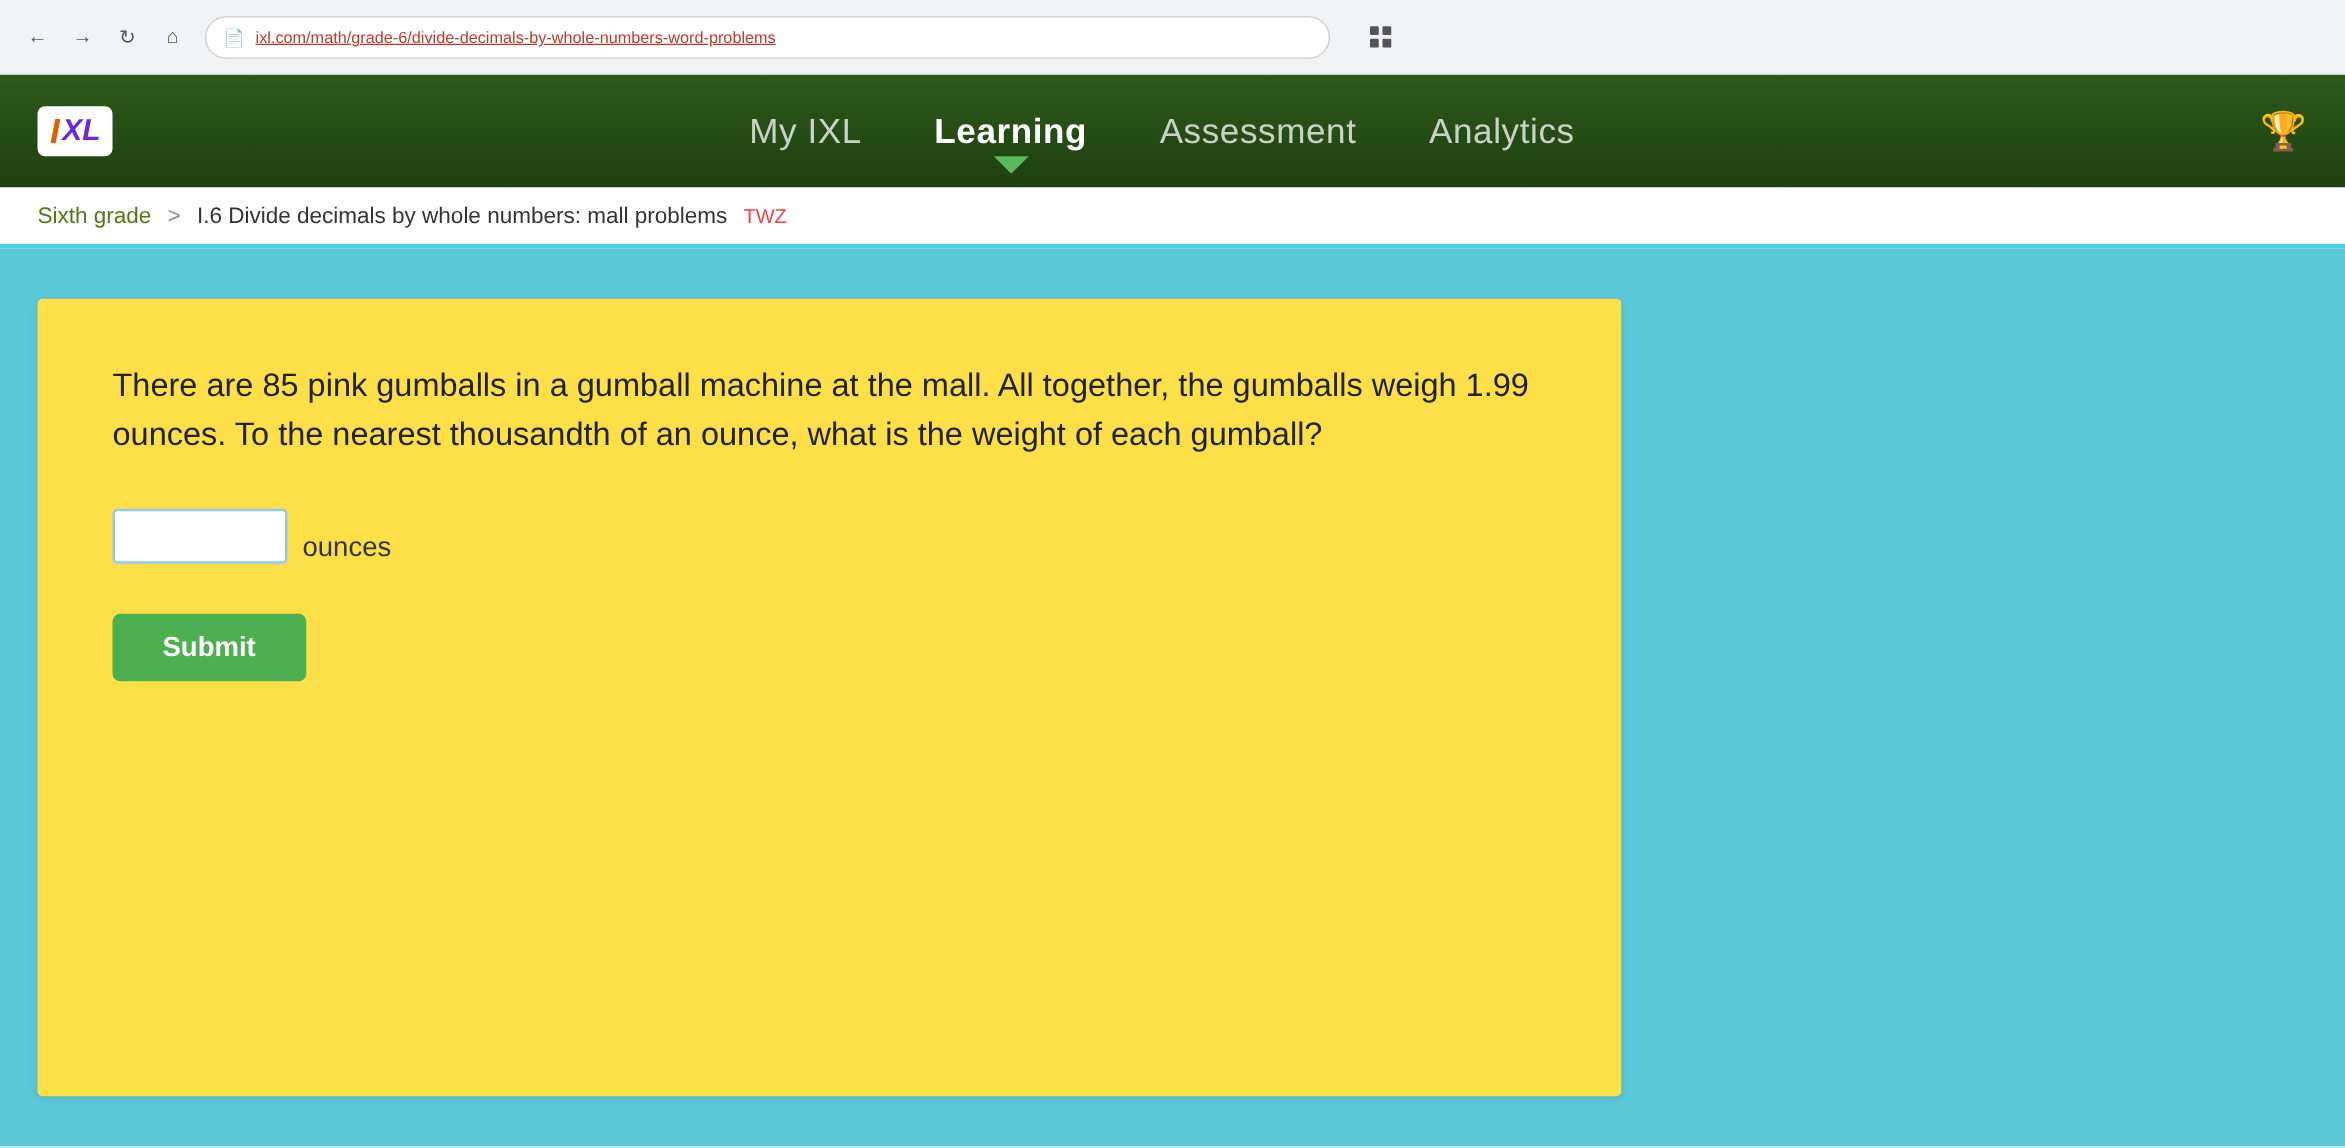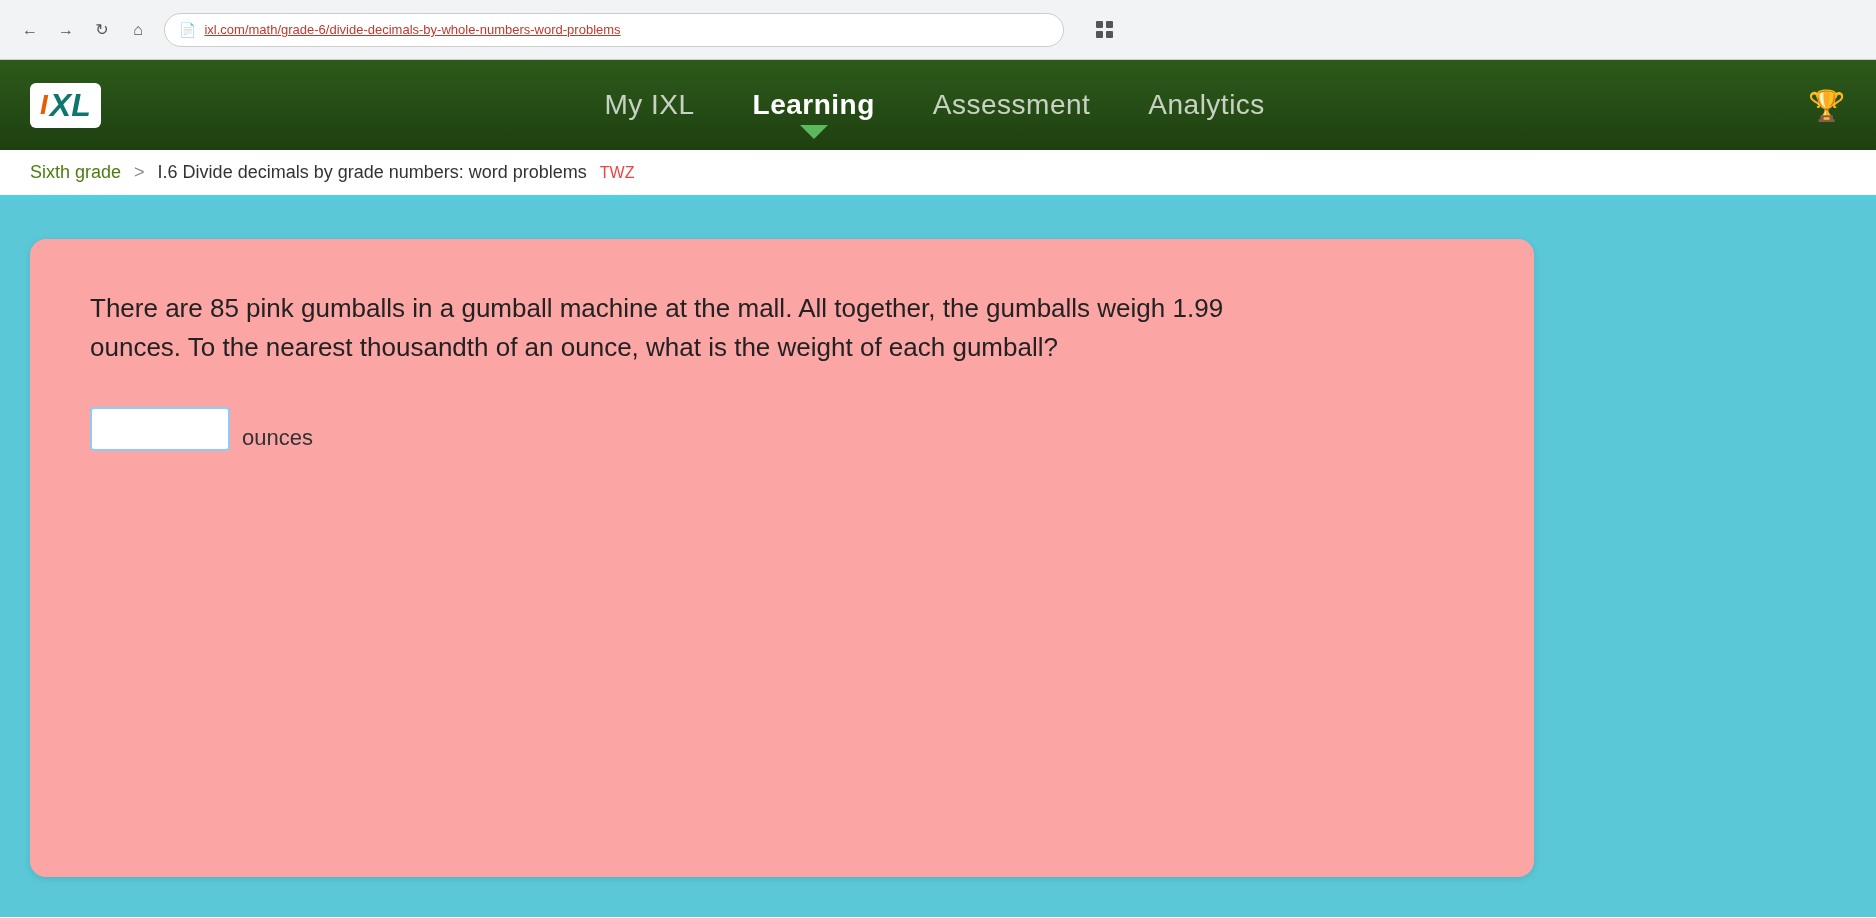--- a/index.html
+++ b/index.html
@@ -77,22 +77,22 @@
       gap: 2px;
       margin-right: 40px;
     }
     .ixl-logo .i-letter {
       color: #e85c00;
       font-size: 28px;
       font-weight: 900;
       font-style: italic;
     }
     .ixl-logo .xl-letter {
-      color: #0f766e;
-      font-size: 32px;
+      color: #6d28d9;
+      font-size: 24px;
       font-weight: 900;
       font-style: italic;
     }
     .nav-links {
       display: flex;
       gap: 58px;
       flex: 1;
       justify-content: center;
       margin-right: 80px;
     }
@@ -158,24 +158,24 @@
 
     
     .main-content {
       background: #5bc8d8;
       min-height: calc(918px - 60px - 90px - 50px);
       padding: 40px 30px;
       display: flex;
       justify-content: flex-start;
     }
     .question-card {
-      background: #fca5a5;
-      border-radius: 16px;
+      background: #fde047;
+      border-radius: 4px;
       padding: 50px 60px;
-      width: 1504px;
+      width: 1267px;
       min-height: 480px;
       box-shadow: 0 2px 8px rgba(0,0,0,0.1);
     }
     .question-text {
       font-size: 26px;
       line-height: 1.5;
       color: #222;
       margin-bottom: 40px;
       max-width: 1200px;
     }
@@ -274,25 +274,26 @@
     <a class="nav-link" href="#">Analytics</a>
   </div>
   <div class="nav-right">
     <span class="trophy-icon">🏆</span>
   </div>
 </div>
 
 <div class="breadcrumb-bar">
   <span class="grade">Sixth grade</span>
   <span class="separator">&gt;</span>
-  <span class="current">I.6 Divide decimals by grade numbers: word problems</span>
+  <span class="current">I.6 Divide decimals by whole numbers: mall problems</span>
   <span class="skill-code">TWZ</span>
 </div>
 
 <div class="main-content">
   <div class="question-card">
     <p class="question-text">There are 85 pink gumballs in a gumball machine at the mall. All together, the gumballs weigh 1.99 ounces. To the nearest thousandth of an ounce, what is the weight of each gumball?</p>
     <div class="answer-row">
       <input class="answer-input" type="text" placeholder="" style="">
       <span class="unit-label">ounces</span>
     </div>
+    <button class="submit-btn">Submit</button>
   </div>
 </div>
 
 </body></html>

